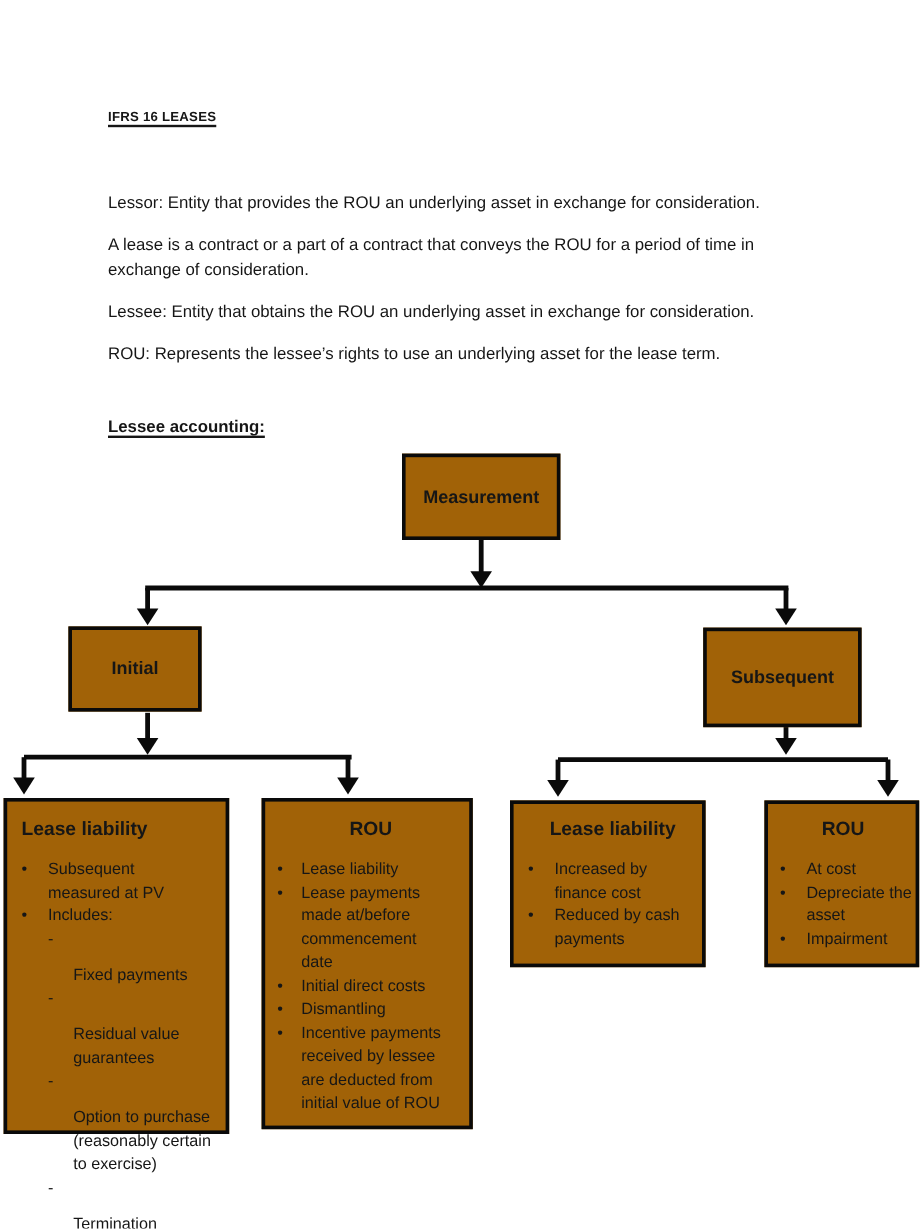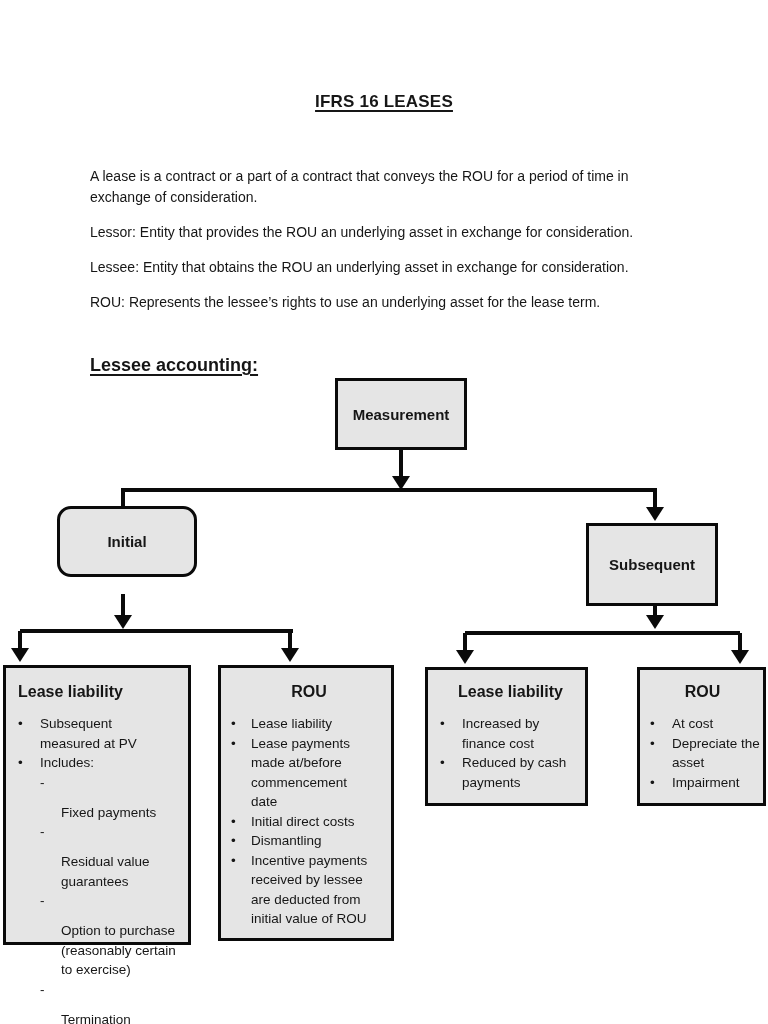--- a/index.html
+++ b/index.html
@@ -9,39 +9,39 @@
     background:#ffffff;
     font-family:"Liberation Sans","DejaVu Sans",sans-serif;
     color:#161616;
     overflow:hidden;
   }
   
   .doc-text{
     position:absolute;left:90px;top:92px;width:588px;
   }
   .doc-title{
-    font-size:17px;font-weight:bold;text-align:center;
+    font-size:11px;font-weight:bold;text-align:left;
     text-decoration:underline;text-decoration-thickness:2px;text-underline-offset:3px;
     letter-spacing:.2px;
     margin:0 0 54px 0;
   }
   .doc-par{
     font-size:14px;line-height:21px;margin:0 0 14px 0;
   }
   .section-heading{
-    font-size:18px;font-weight:bold;
+    font-size:14px;font-weight:bold;
     text-decoration:underline;text-decoration-thickness:2px;text-underline-offset:3px;
     margin:42px 0 11px 0;
   }
   
   .diagram{position:absolute;inset:0;}
   .connectors{position:absolute;left:0;top:0;pointer-events:none;}
   .node{
     position:absolute;box-sizing:border-box;
-    border:3px solid #0a0a0a;background:#e5e5e5;
+    border:3px solid #0a0a0a;background:#a16207;
   }
   .node.simple{
     display:flex;align-items:center;justify-content:center;
     font-weight:bold;font-size:15px;
   }
   .leaf{padding:14px 4px 10px 12px;}
   .leaf-title{
     font-weight:bold;font-size:16px;line-height:19px;margin:0 0 13px 0;
   }
   .leaf-title.centered{text-align:center;}
@@ -65,32 +65,32 @@
 
   #box-ll-sub{left:425px;top:667px;width:163px;height:139px;padding-top:12px;}
   #box-ll-sub .mk{width:22px;}
   #box-ll-sub .btext{width:112px;}
 
   #box-rou-sub{left:637px;top:667px;width:129px;height:139px;padding:12px 8px 10px 10px;}
   #box-rou-sub .mk{width:22px;}
   #box-rou-sub .btext{width:88px;}
 
   #box-measurement{left:335px;top:378px;width:132px;height:72px;}
-  #box-initial{left:57px;top:506px;width:140px;height:71px;border-radius:14px;}
+  #box-initial{left:57px;top:522px;width:111px;height:71px;}
   #box-subsequent{left:586px;top:523px;width:132px;height:83px;}
 </style>
 </head>
 <body>
 
 <div class="page">
 
   <div class="doc-text">
     <h1 class="doc-title">IFRS 16 LEASES</h1>
+    <p class="doc-par">Lessor: Entity that provides the ROU an underlying asset in exchange for consideration.</p>
     <p class="doc-par">A lease is a contract or a part of a contract that conveys the ROU for a period of time in exchange of consideration.</p>
-    <p class="doc-par">Lessor: Entity that provides the ROU an underlying asset in exchange for consideration.</p>
     <p class="doc-par">Lessee: Entity that obtains the ROU an underlying asset in exchange for consideration.</p>
     <p class="doc-par">ROU: Represents the lessee’s rights to use an underlying asset for the lease term.</p>
     <p class="section-heading">Lessee accounting:</p>
   </div>
 
   <div class="diagram">
 
     <svg class="connectors" width="768" height="1024" viewBox="0 0 768 1024" aria-hidden="true">
       <g stroke="#0a0a0a" stroke-width="4" fill="none">
 

